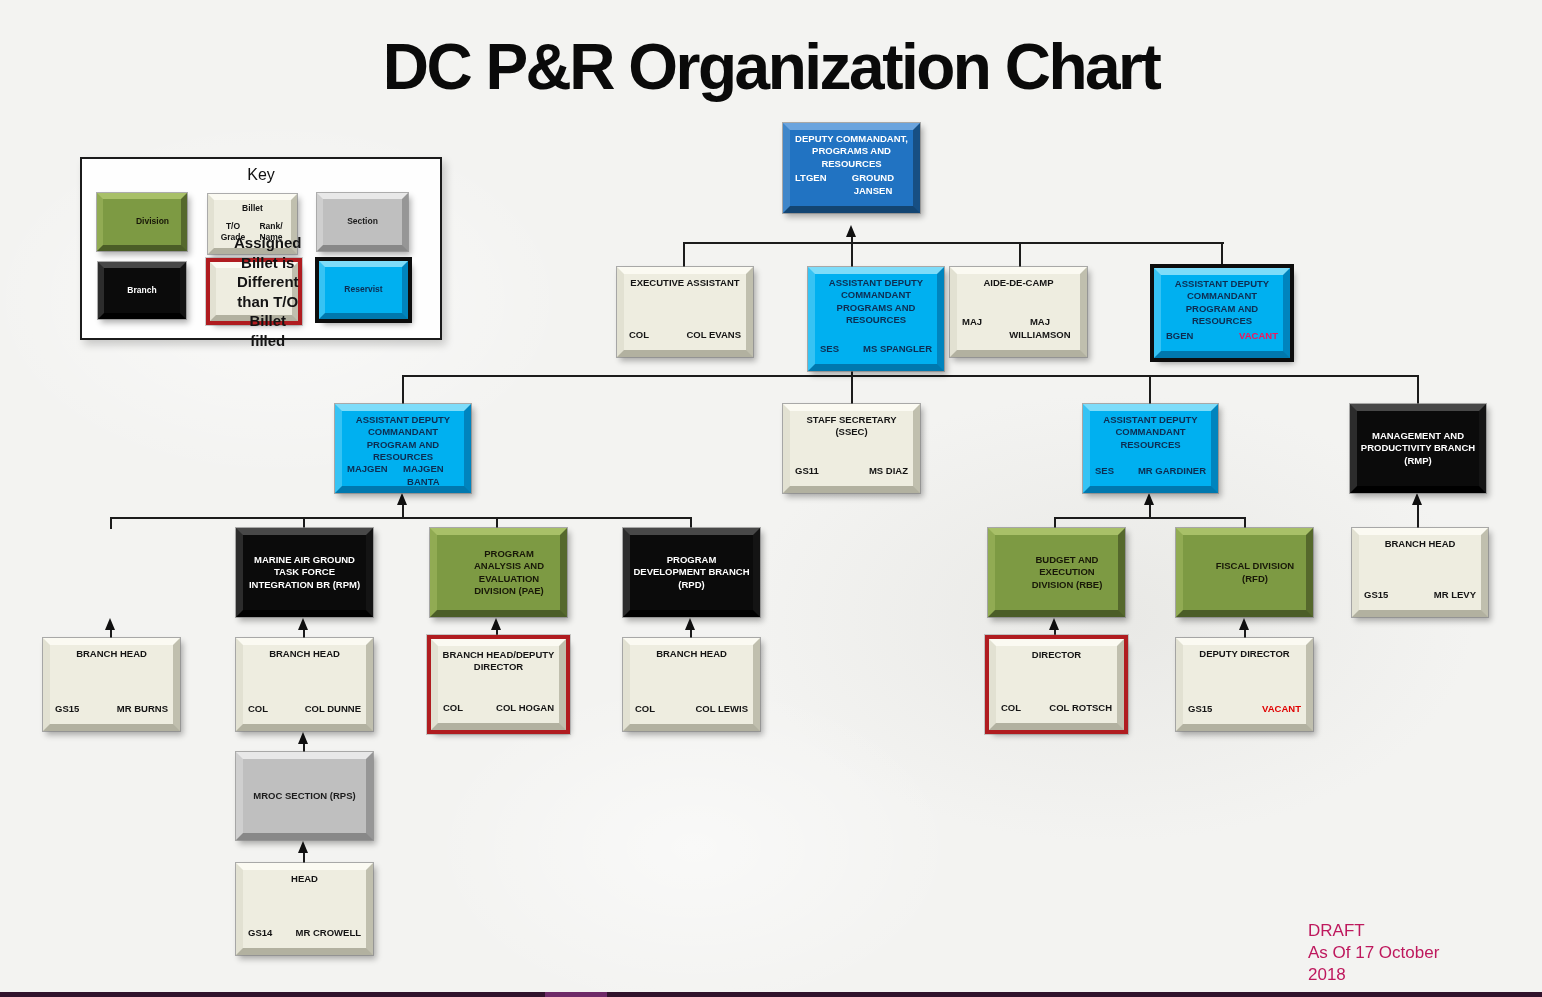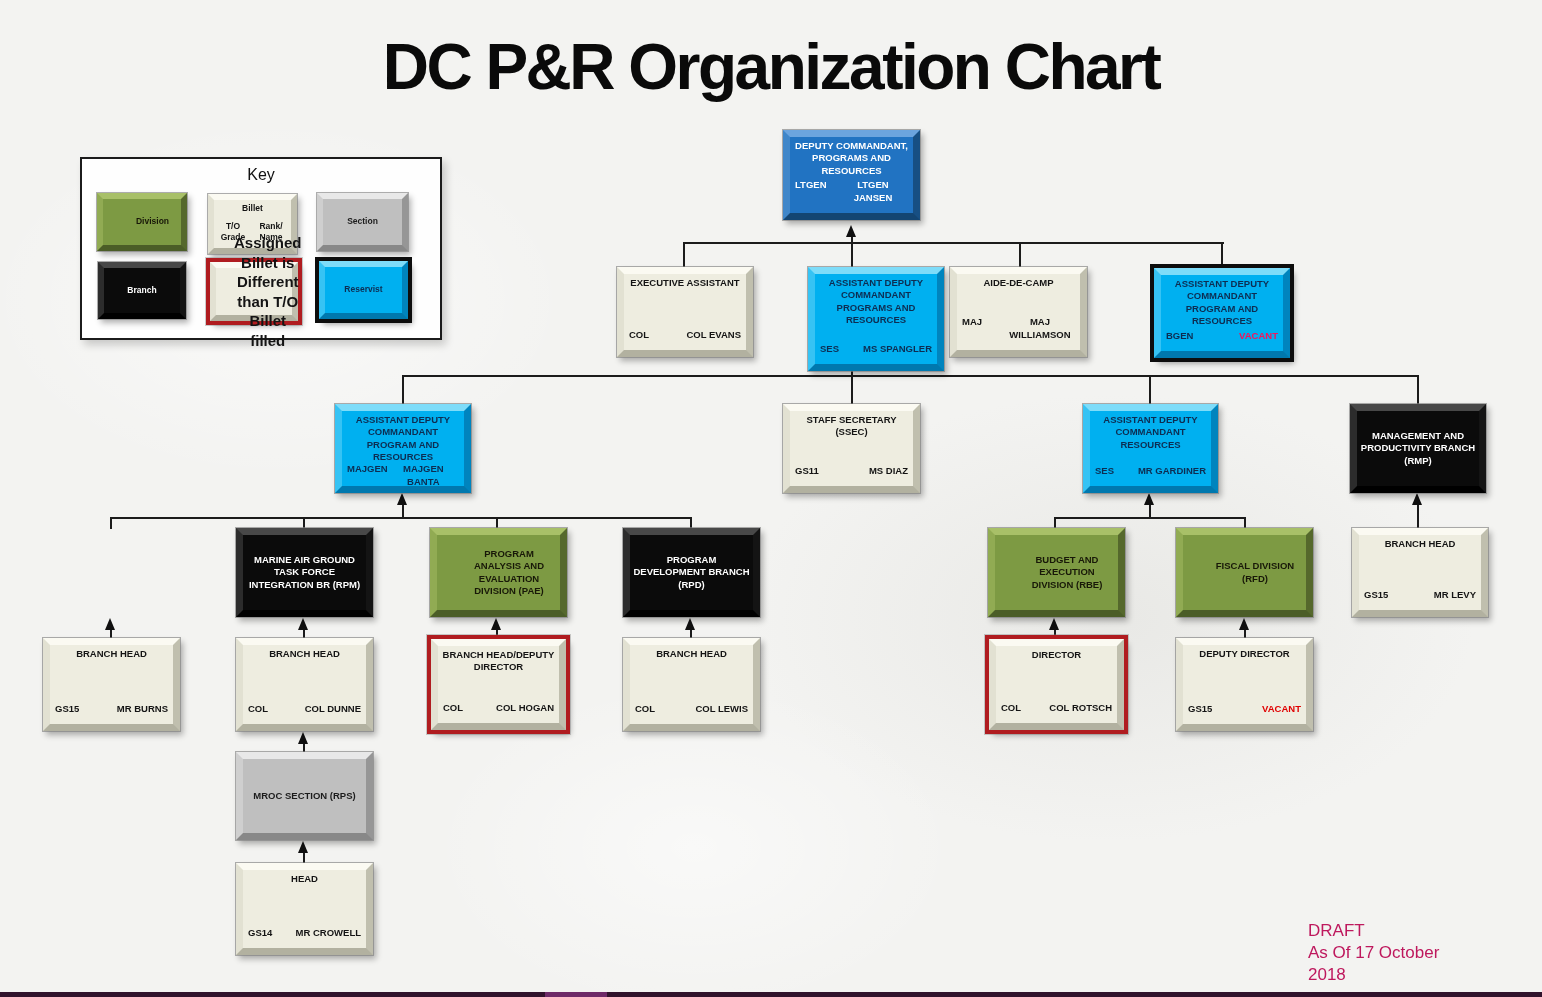--- a/index.html
+++ b/index.html
@@ -154,25 +154,25 @@
   <div class="vline" style="left:1054px;top:626px;height:12px;"></div>
   <div class="arrow" style="left:1049px;top:618px;"></div>
   <div class="vline" style="left:1244px;top:626px;height:12px;"></div>
   <div class="arrow" style="left:1239px;top:618px;"></div>
 
   <div class="vline" style="left:303px;top:740px;height:12px;"></div>
   <div class="arrow" style="left:298px;top:732px;"></div>
   <div class="vline" style="left:303px;top:849px;height:14px;"></div>
   <div class="arrow" style="left:298px;top:841px;"></div>
 
-  <div class="node blue" style="left:783px;top:130px;width:137px;height:90px;">
+  <div class="node blue" style="left:783px;top:123px;width:137px;height:90px;">
     <div class="node-title">DEPUTY COMMANDANT, PROGRAMS AND RESOURCES</div>
     <div class="node-row">
       <span>LTGEN</span>
-      <span class="node-person">LTGEN JANSEN</span>
+      <span class="node-person">GROUND JANSEN</span>
     </div>
   </div>
 
   <div class="node cream" style="left:617px;top:267px;width:136px;height:90px;">
     <div class="node-title">EXECUTIVE ASSISTANT</div>
     <div class="node-row">
       <span>COL</span>
       <span class="node-person">COL EVANS</span>
     </div>
   </div>

